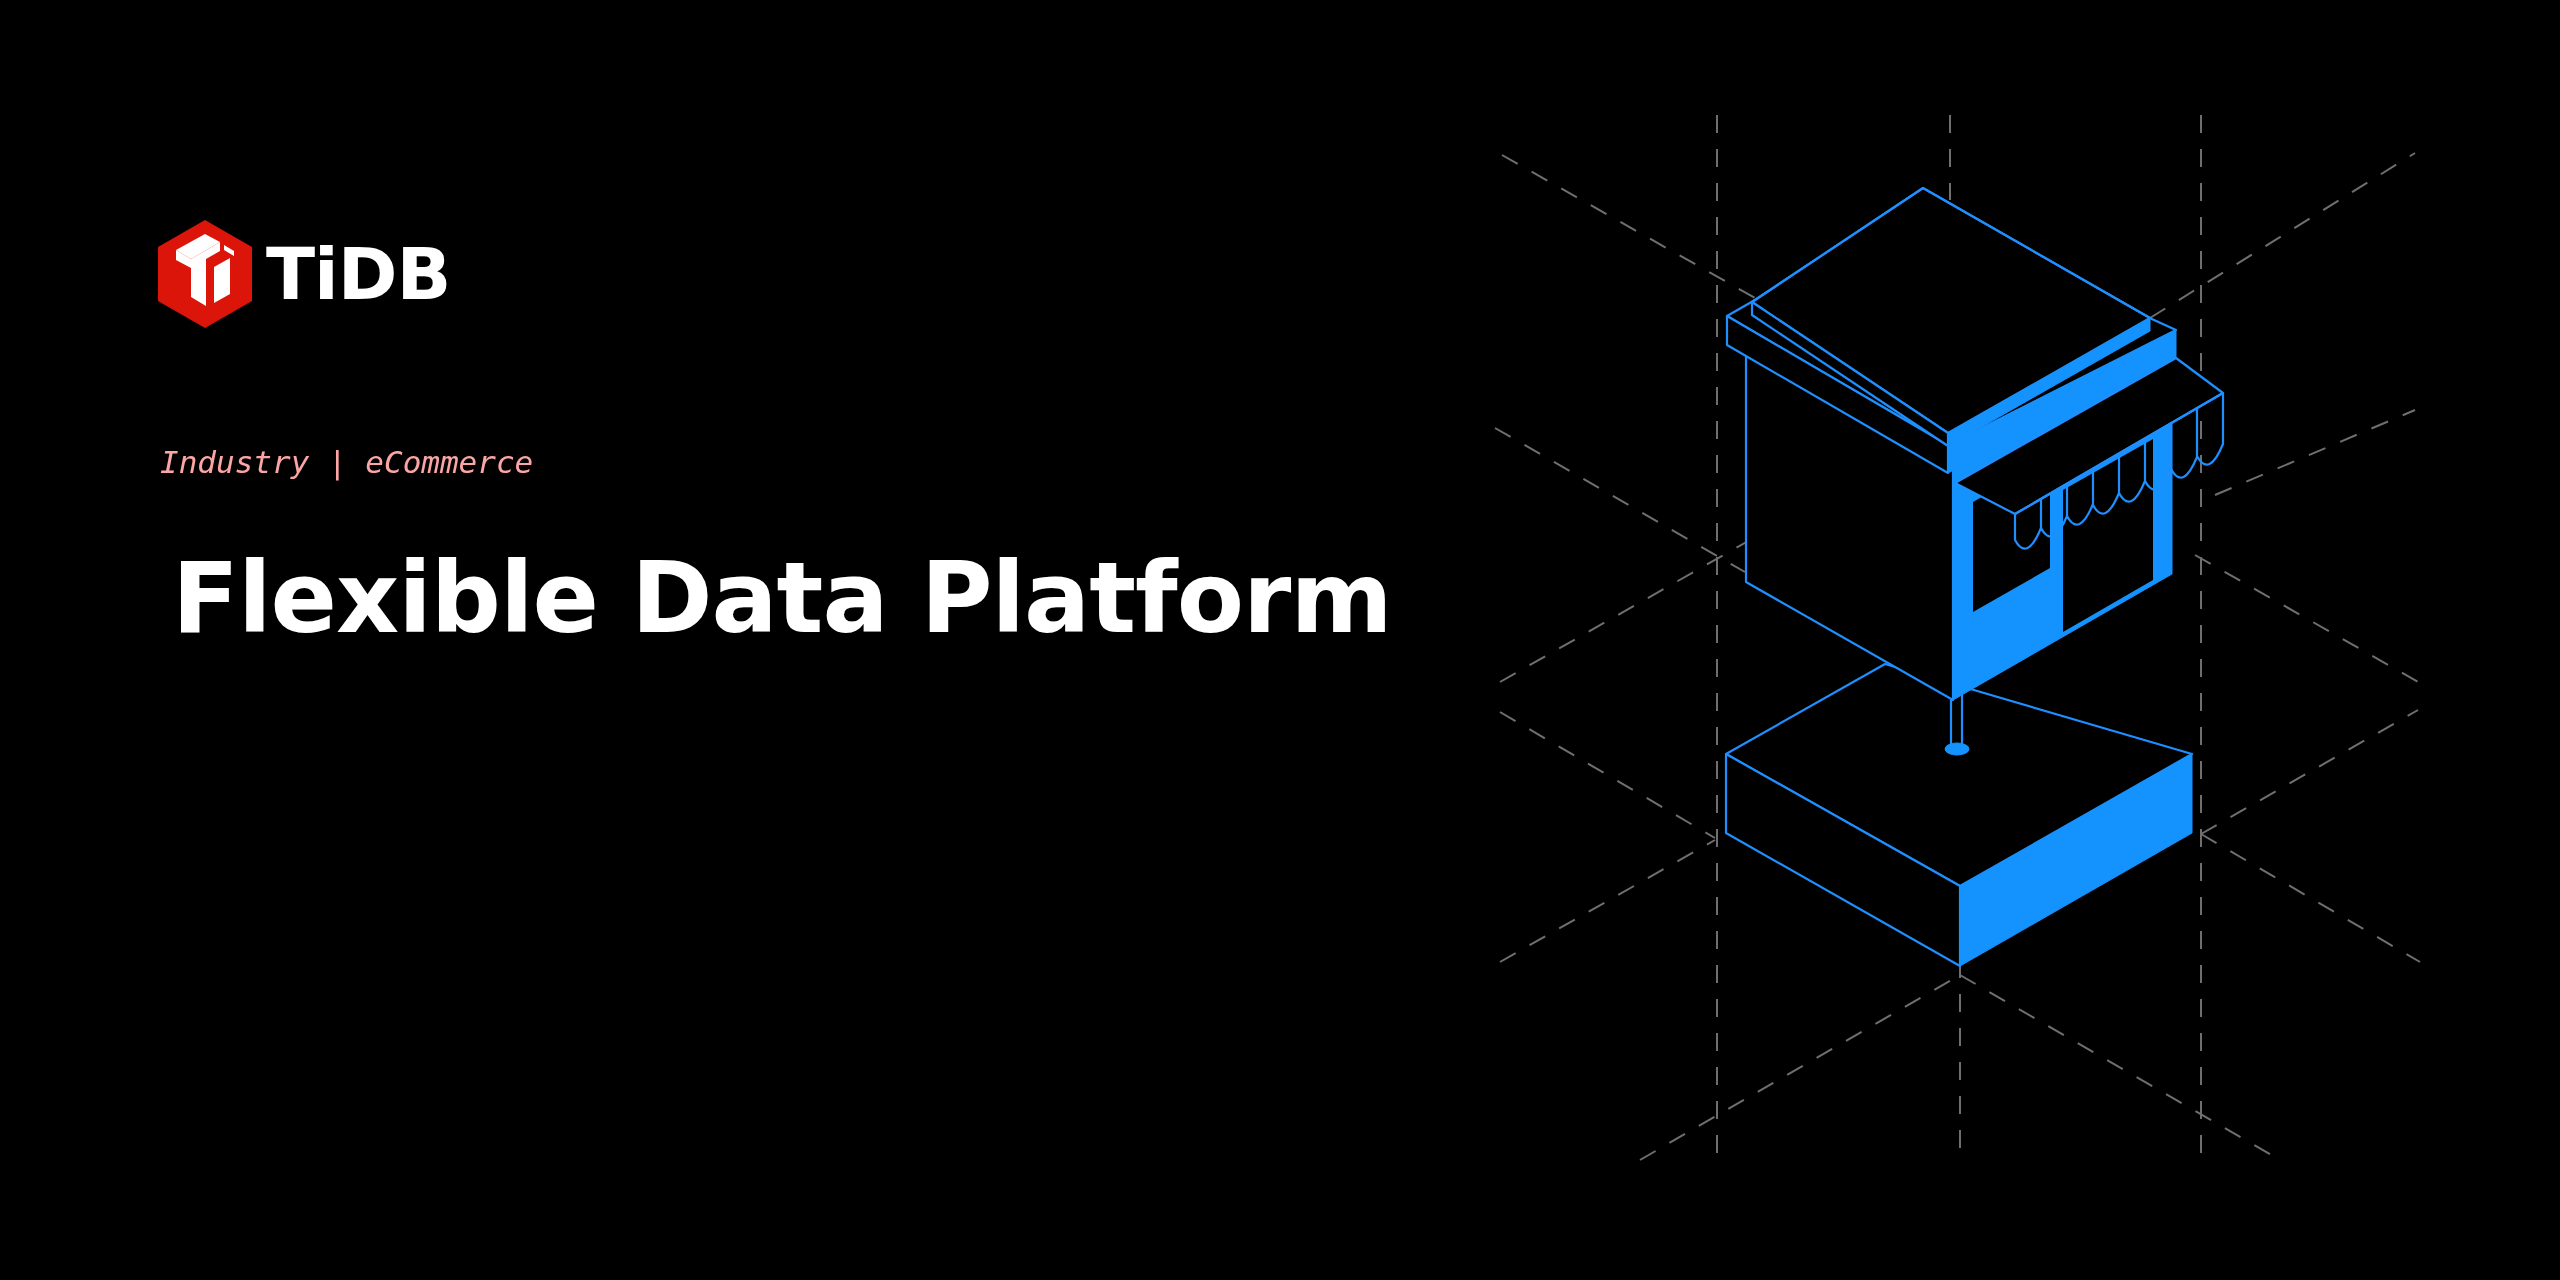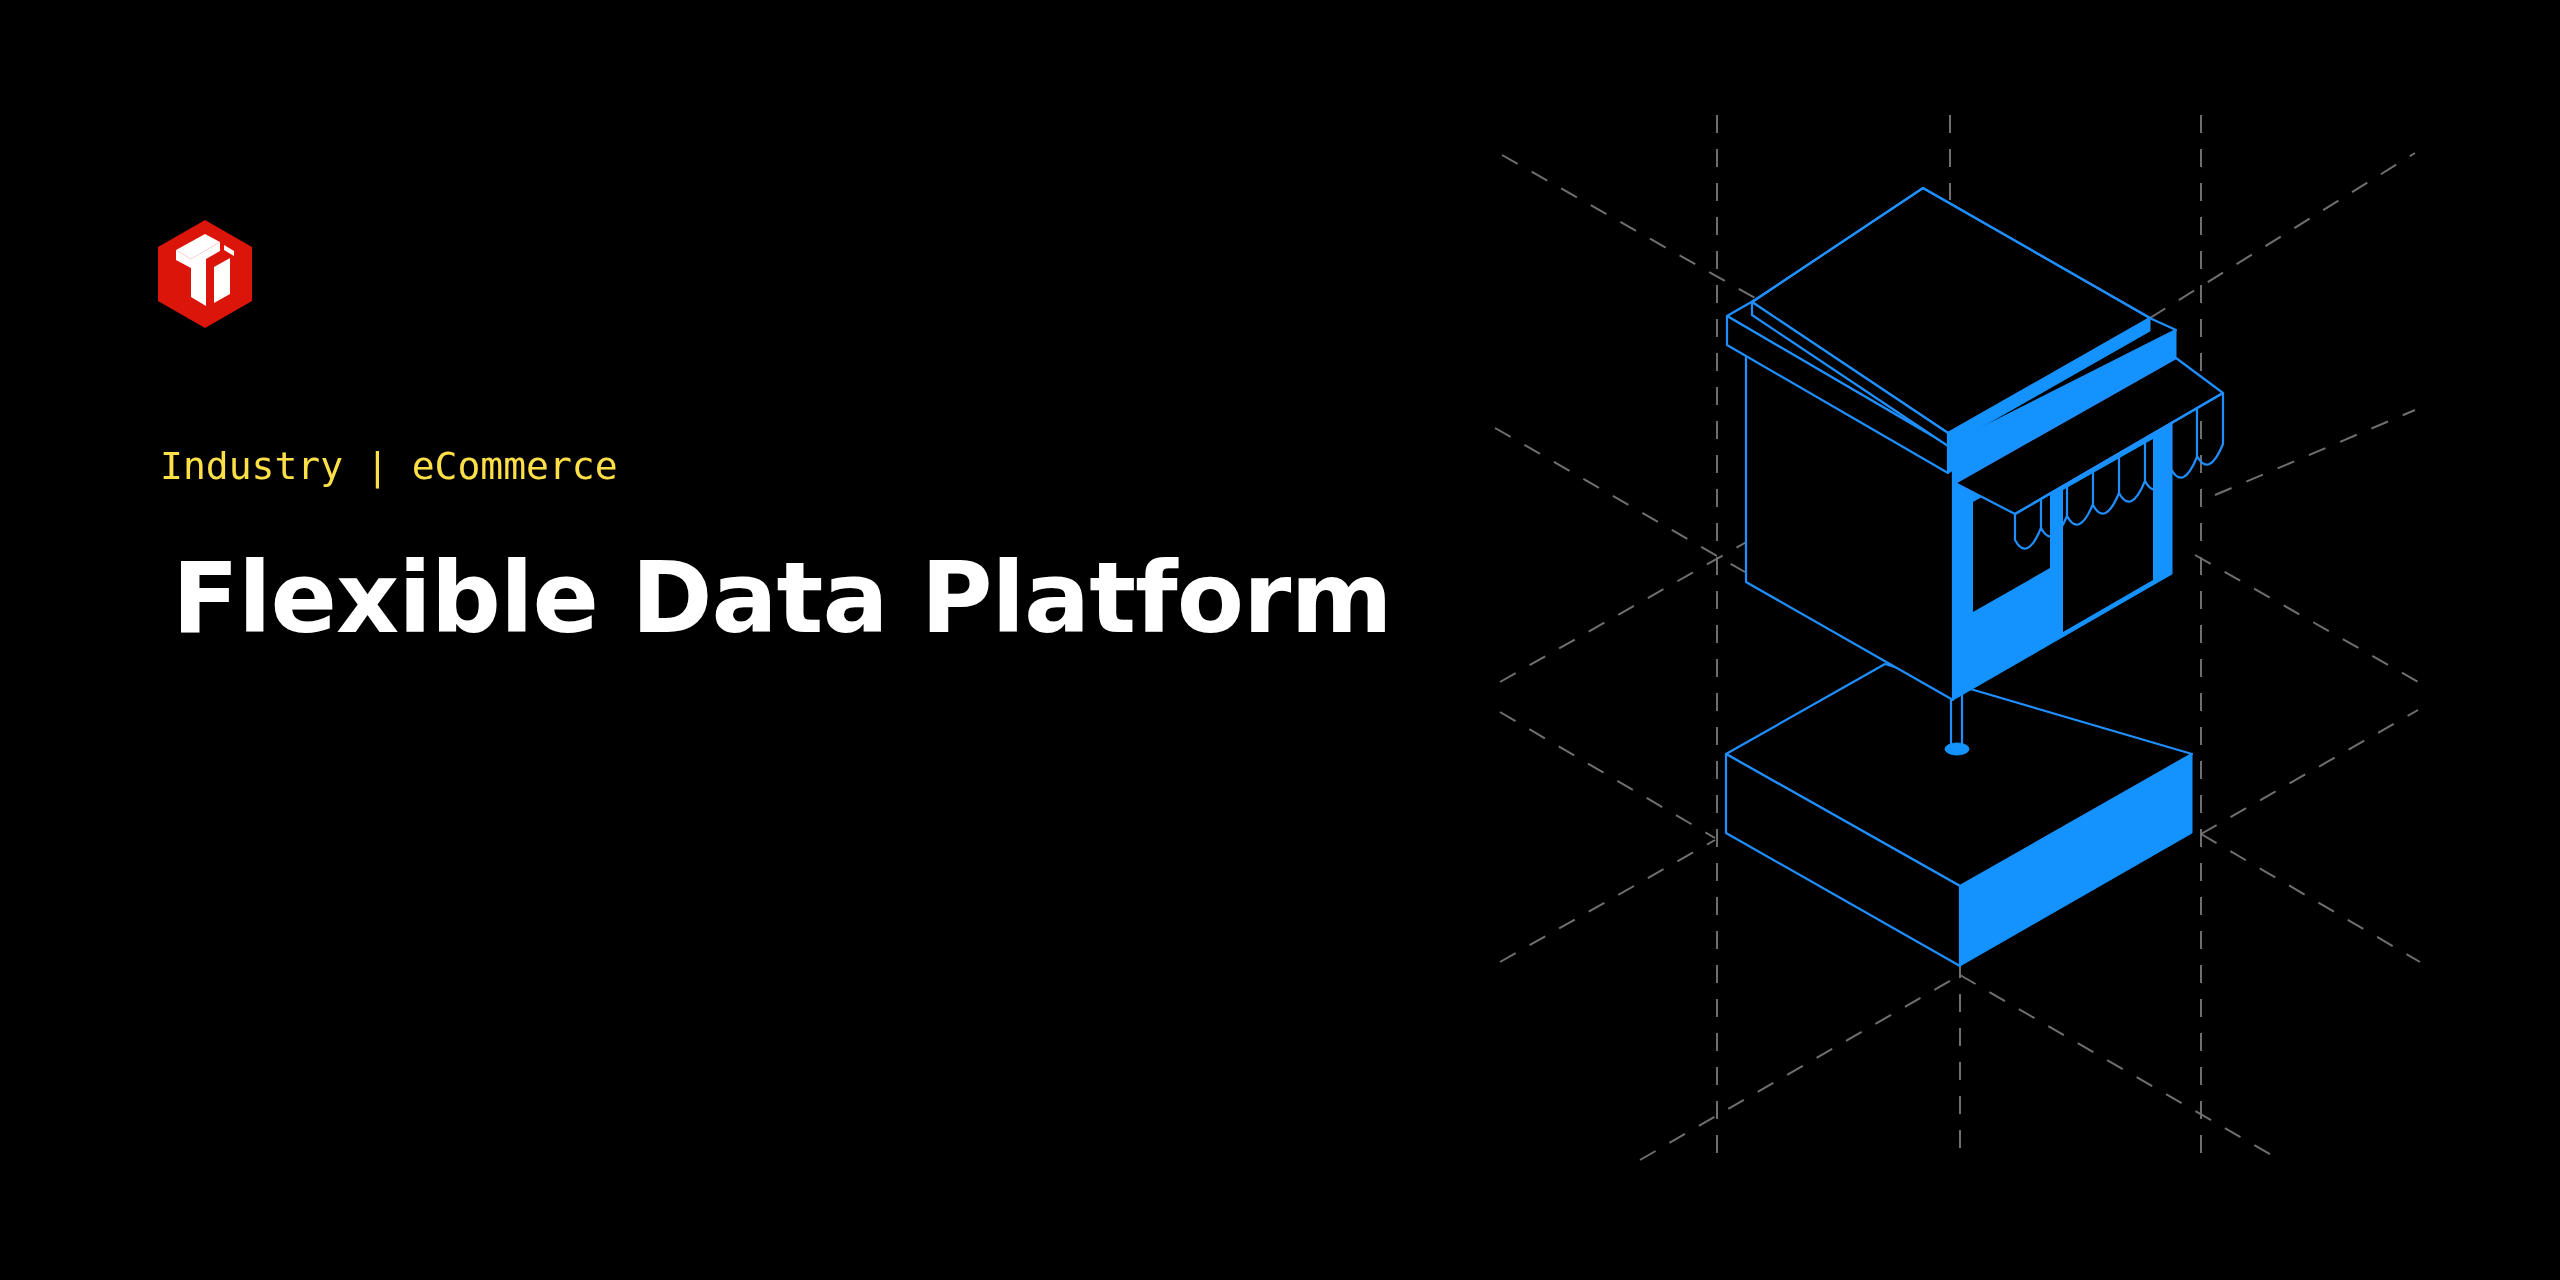--- a/index.html
+++ b/index.html
@@ -34,25 +34,26 @@
     font-size: 72px;
     letter-spacing: -1px;
     color: #ffffff;
     line-height: 1;
   }
   .eyebrow {
     position: absolute;
     left: 160px;
     top: 444px;
     font-family: "DejaVu Sans Mono", "Liberation Mono", monospace;
-    font-size: 38px;
-    color: #fde047;
+    font-size: 31px;
+    color: #fca5a5;
     letter-spacing: 0px;
     white-space: pre;
     line-height: 1.2;
+    font-style: italic;
   }
   .headline {
     position: absolute;
     left: 158px;
     top: 512px;
     margin: 14px;
     font-family: "DejaVu Sans", "Liberation Sans", sans-serif;
     font-weight: bold;
     font-size: 98px;
     line-height: 144px;
@@ -79,20 +80,21 @@
 <div class="logo">
   <svg class="logo-mark" viewBox="0 0 94 108">
     <polygon points="47,0 94,27 94,81 47,108 0,81 0,27" fill="#dc150b"></polygon>
 
     <polygon points="18,30 47,14 62,22 33,39" fill="#ffffff"></polygon>
     <polygon points="18,30 33,39 33,48 18,40" fill="#ffffff"></polygon>
     <polygon points="33,39 62,22 62,31 48,39 48,86 33,77" fill="#ffffff"></polygon>
     <polygon points="56,47 72,38 72,74 56,83" fill="#ffffff"></polygon>
     <polygon points="66,25 76,31 76,36 66,30" fill="#ffffff"></polygon>
   </svg>
+  <div class="logo-text">TiDB</div>
 </div>
 
 <div class="eyebrow">Industry | eCommerce</div>
 
 <h1 class="headline">
   <span>Flexible Data Platform</span>
 </h1>
 
 <svg class="illustration" viewBox="0 0 2560 1280">
   <g>

